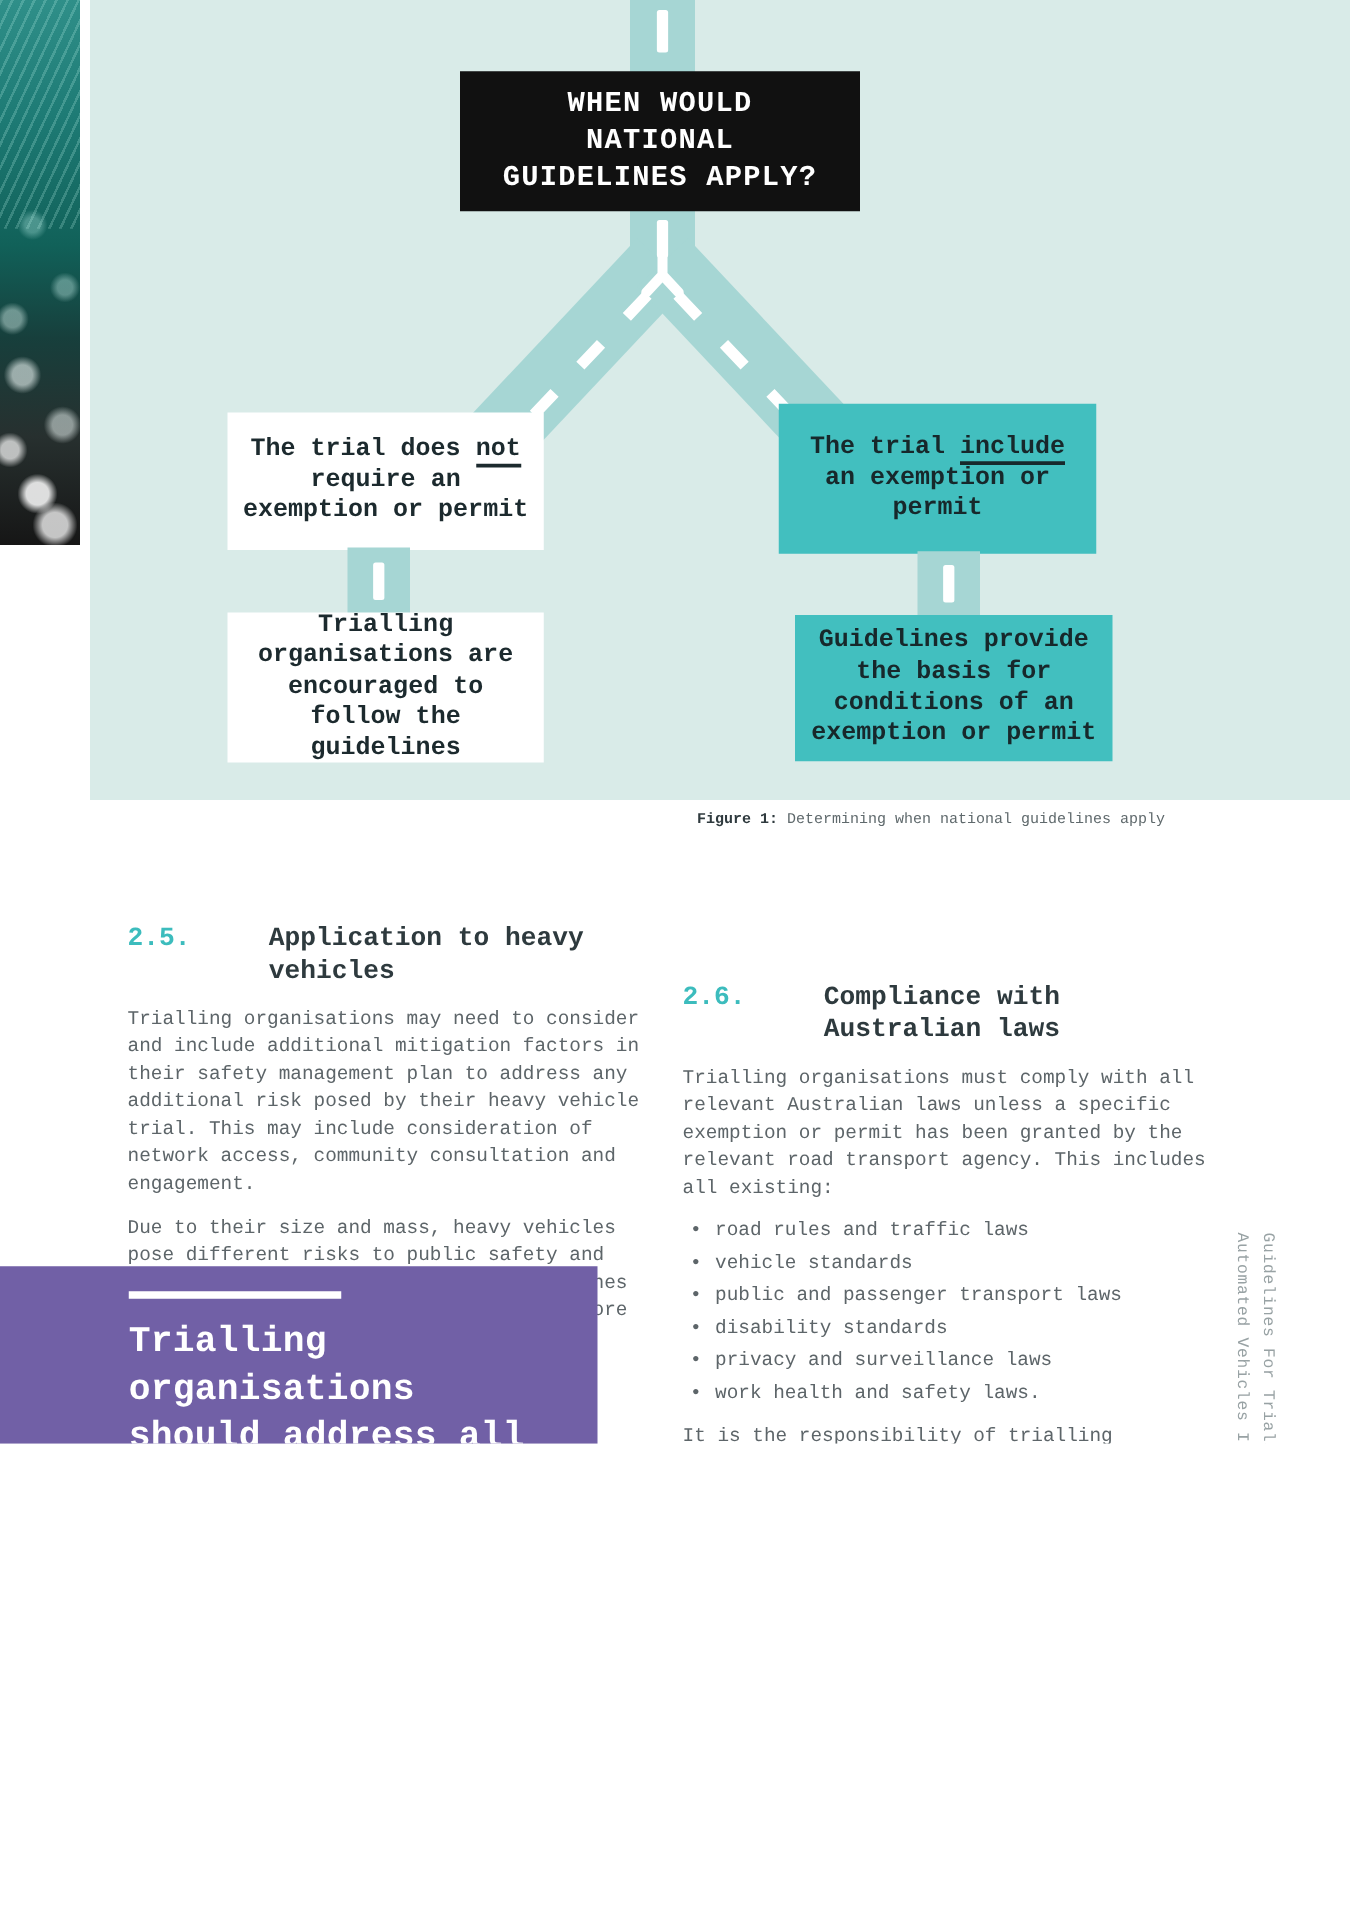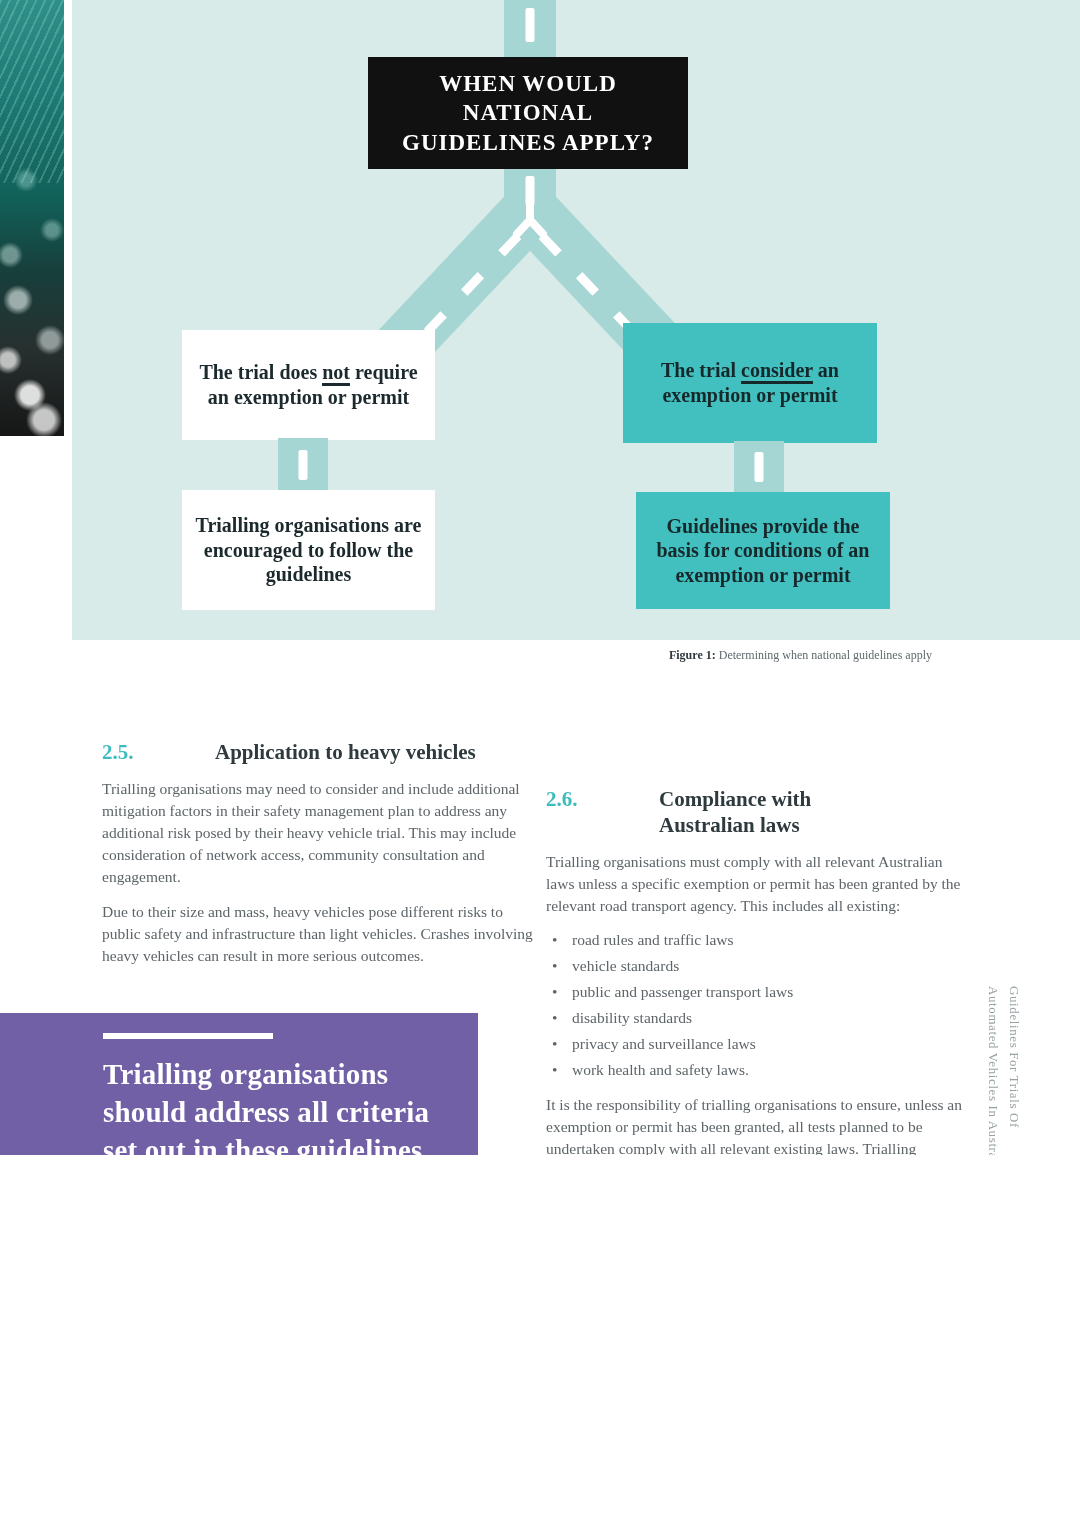--- a/index.html
+++ b/index.html
@@ -1,18 +1,18 @@
 <!DOCTYPE html>
 <html><head>
 <meta charset="utf-8">
 <style>
   html,body{margin:0;padding:0;background:#ffffff;}
   .page{
     position:relative;width:1080px;height:1155px;overflow:hidden;
-    font-family:Liberation Serif, serif;background:#ffffff;
+    font-family:Liberation Mono, monospace;background:#ffffff;
   }
   
   .photo-strip{
     position:absolute;left:0;top:0;width:64px;height:436px;
     background:
       radial-gradient(circle at 30px 395px, rgba(255,255,255,.85) 0 9px, rgba(255,255,255,0) 16px),
       radial-gradient(circle at 8px 360px, rgba(255,255,255,.7) 0 7px, rgba(255,255,255,0) 14px),
       radial-gradient(circle at 50px 340px, rgba(230,240,238,.55) 0 8px, rgba(255,255,255,0) 15px),
       radial-gradient(circle at 18px 300px, rgba(240,250,248,.6) 0 8px, rgba(255,255,255,0) 15px),
       radial-gradient(circle at 44px 420px, rgba(255,255,255,.75) 0 10px, rgba(255,255,255,0) 18px),
@@ -112,21 +112,21 @@
 
     <div class="dg-box dg-title">
       <span>WHEN WOULD NATIONAL GUIDELINES APPLY?</span>
     </div>
 
     <div class="dg-box dg-white dg-left-top">
       <span class="inner"><span>The trial does </span><span class="u">not</span><span> require an exemption or permit</span></span>
     </div>
 
     <div class="dg-box dg-teal dg-right-top">
-      <span class="inner"><span>The trial </span><span class="u">consider</span><span> an exemption or permit</span></span>
+      <span class="inner"><span>The trial </span><span class="u">include</span><span> an exemption or permit</span></span>
     </div>
 
     <div class="connector conn-left"></div>
     <div class="connector conn-right"></div>
 
     <div class="dg-box dg-white dg-left-bottom">
       <span class="inner">Trialling organisations are encouraged to follow the guidelines</span>
     </div>
 
     <div class="dg-box dg-teal dg-right-bottom">

